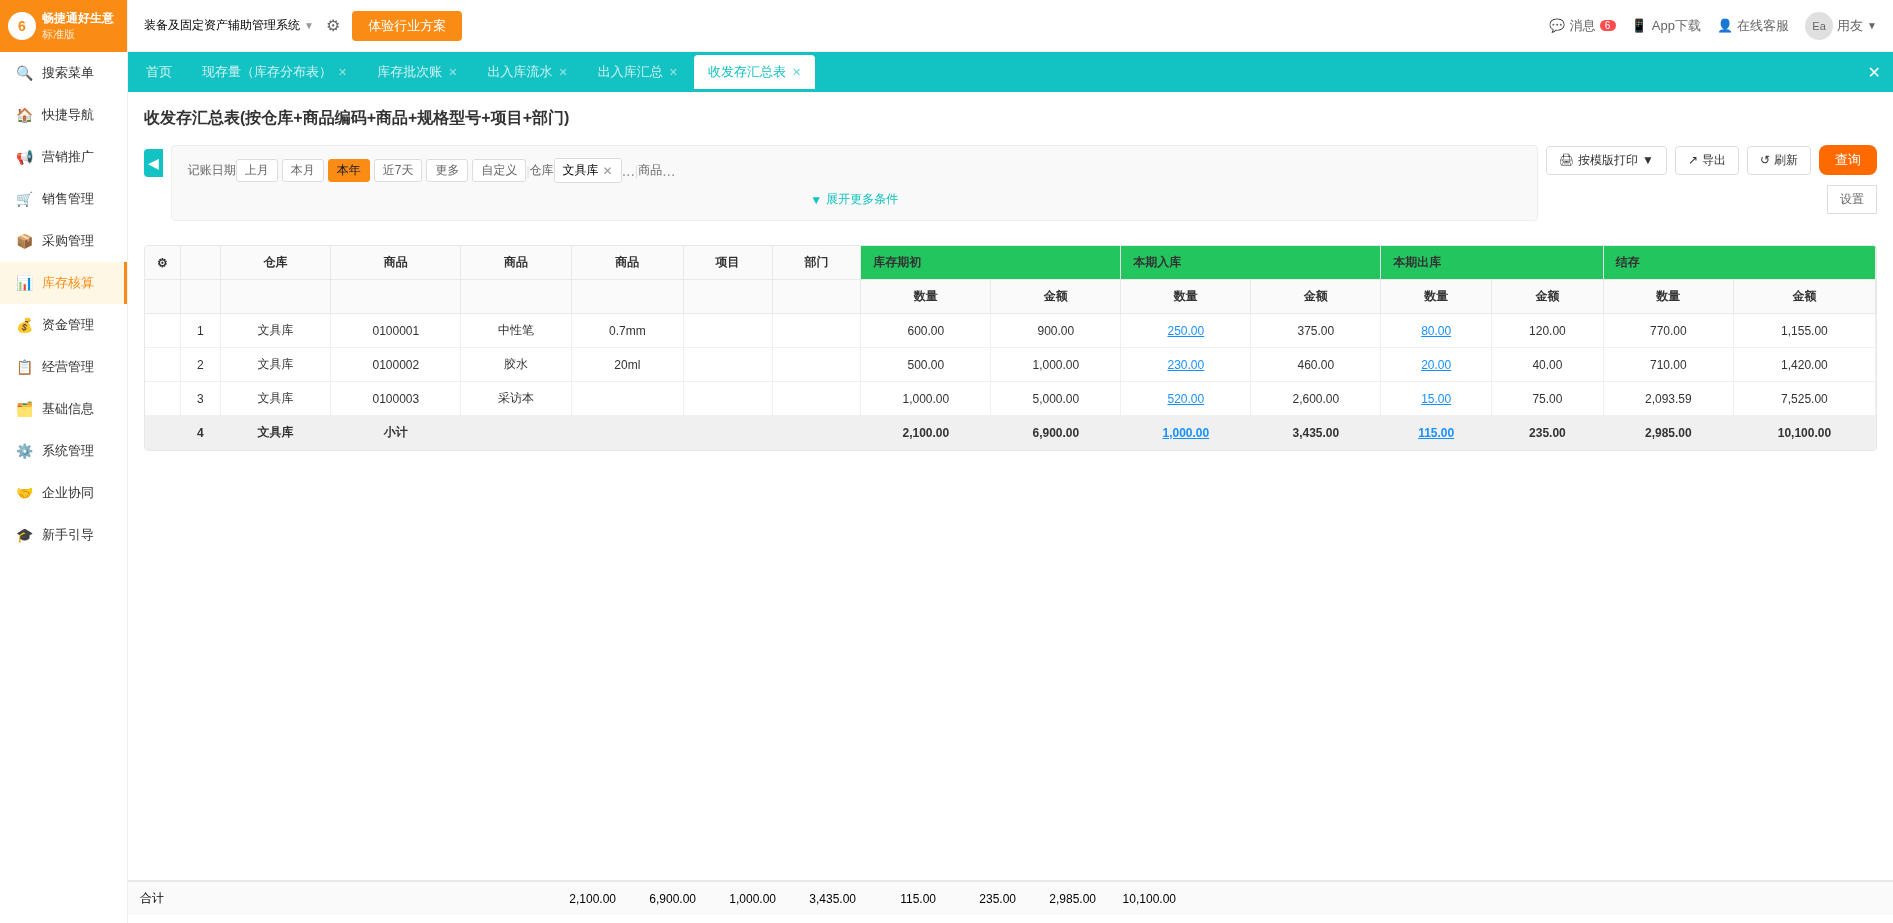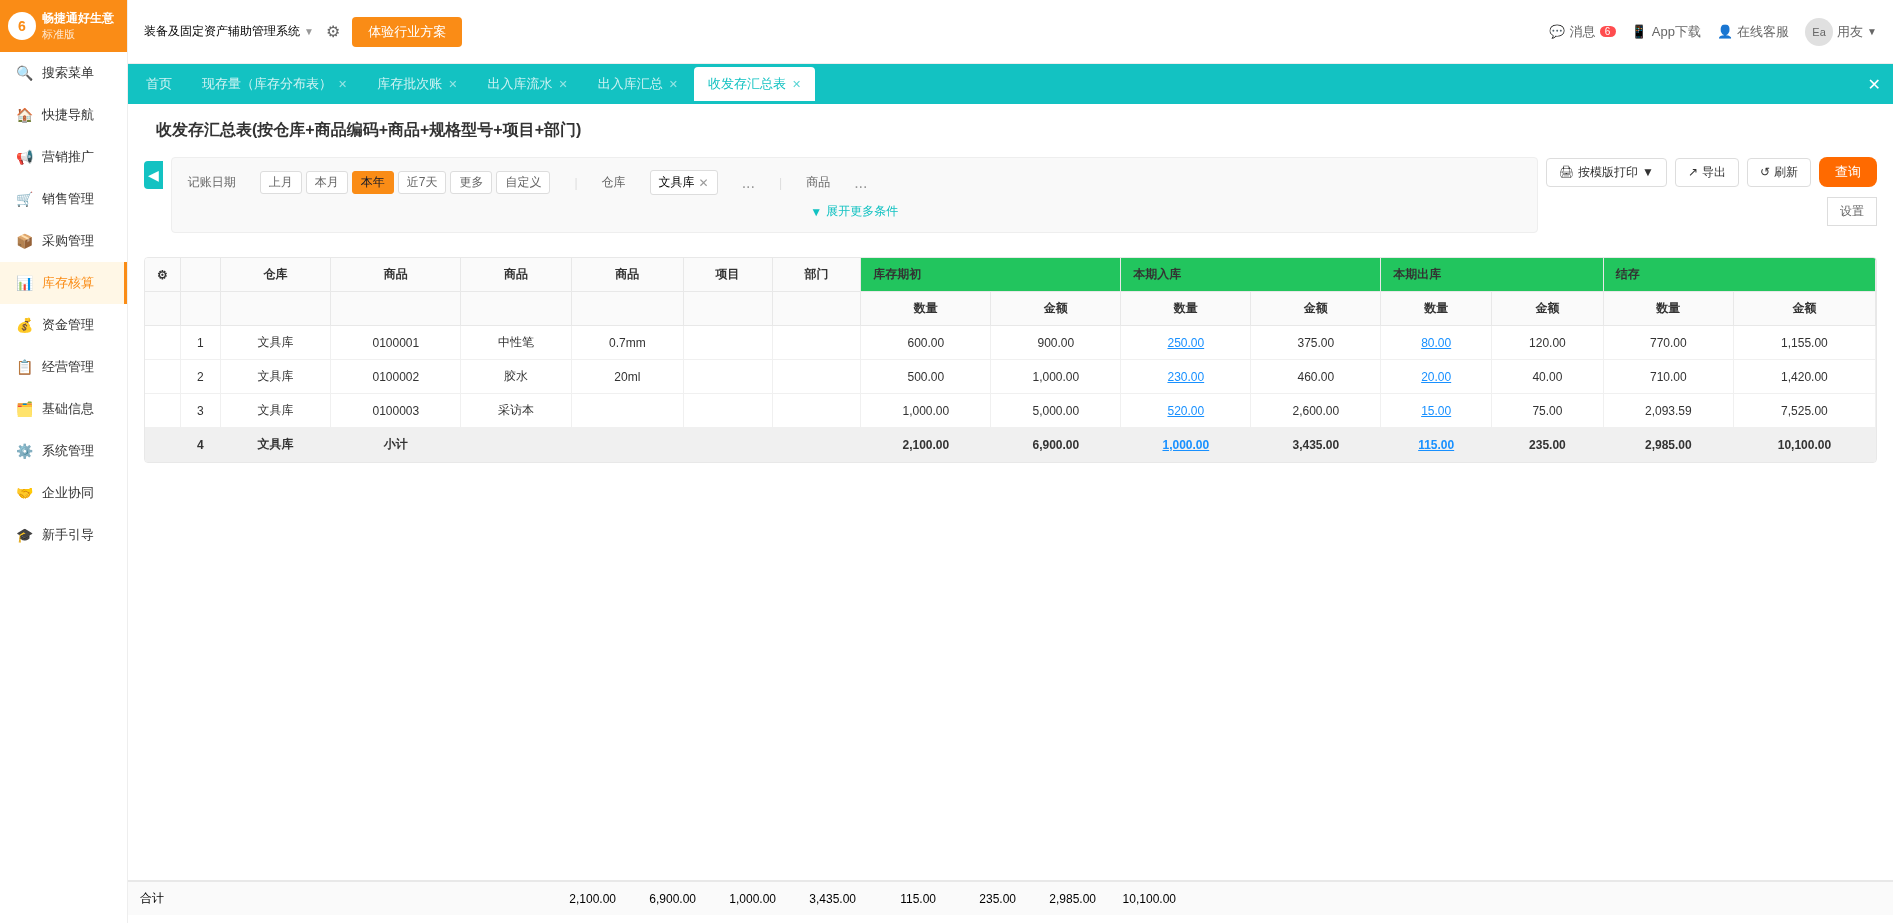--- a/index.html
+++ b/index.html
@@ -11,45 +11,45 @@
     .sidebar-logo-icon { width: 28px; height: 28px; background: #fff; border-radius: 50%; display: flex; align-items: center; justify-content: center; color: #fa8c16; font-size: 14px; font-weight: bold; }
     .sidebar-nav { flex: 1; overflow-y: auto; }
     .sidebar-item { display: flex; align-items: center; gap: 8px; padding: 12px 16px; cursor: pointer; color: #333; font-size: 13px; }
     .sidebar-item.active { background: #fff7e6; color: #fa8c16; border-right: 3px solid #fa8c16; }
     .sidebar-item-icon { font-size: 14px; width: 18px; text-align: center; }
 
     
     .main { flex: 1; display: flex; flex-direction: column; overflow: hidden; }
 
     
-    .top-header { height: 64px; background: #fff; display: flex; align-items: center; padding: 0 16px; border-bottom: 1px solid #eee; gap: 12px; }
+    .top-header { height: 52px; background: #fff; display: flex; align-items: center; padding: 0 16px; border-bottom: 1px solid #eee; gap: 12px; }
     .system-title-dropdown { display: flex; align-items: center; gap: 4px; cursor: pointer; }
     .header-btn { padding: 6px 16px; border-radius: 4px; border: none; cursor: pointer; font-size: 13px; }
     .header-btn-primary { background: #fa8c16; color: #fff; }
     .header-right { margin-left: auto; display: flex; align-items: center; gap: 16px; color: #666; font-size: 13px; }
     .header-right-item { display: flex; align-items: center; gap: 4px; cursor: pointer; }
     .badge { background: #ff4d4f; color: #fff; font-size: 10px; padding: 0 4px; border-radius: 8px; min-width: 16px; text-align: center; }
     .user-avatar { width: 28px; height: 28px; background: #e0e0e0; border-radius: 50%; display: flex; align-items: center; justify-content: center; font-size: 11px; color: #666; }
 
     
     .tab-bar { background: #13c2c2; display: flex; align-items: center; padding: 0 4px; height: 40px; overflow-x: auto; }
     .tab { display: flex; align-items: center; gap: 6px; padding: 8px 14px; cursor: pointer; color: rgba(255,255,255,0.8); font-size: 13px; white-space: nowrap; border-radius: 4px 4px 0 0; margin-right: 2px; }
     .tab.active { background: #fff; color: #13c2c2; font-weight: 500; }
     .tab-close { font-size: 11px; opacity: 0.7; }
     .tab-bar-close { margin-left: auto; color: #fff; cursor: pointer; padding: 4px 8px; font-size: 16px; }
 
     
     .page-content { flex: 1; overflow-y: auto; background: #fff; padding: 16px; }
 
     
-    .page-title { font-size: 16px; font-weight: 600; color: #333; margin-bottom: 16px; margin-left: 12px; }
+    .page-title { font-size: 16px; font-weight: 600; color: #333; margin-bottom: 16px; }
 
     
     .filter-bar { background: #f9f9f9; border: 1px solid #eee; border-radius: 4px; padding: 12px 16px; margin-bottom: 12px; }
-    .filter-row { display: flex; align-items: center; gap: 24px; }
+    .filter-row { display: flex; align-items: center; gap: 0; }
     .filter-label { color: #666; font-size: 12px; white-space: nowrap; }
     .filter-date-options { display: flex; gap: 4px; align-items: center; }
     .filter-date-btn { padding: 2px 8px; border-radius: 3px; border: 1px solid #ddd; background: #fff; cursor: pointer; font-size: 12px; color: #666; }
     .filter-date-btn.active { background: #fa8c16; color: #0f172a; border-color: #fa8c16; }
     .filter-tag { display: flex; align-items: center; gap: 4px; padding: 3px 8px; background: #fff; border: 1px solid #ddd; border-radius: 3px; font-size: 12px; }
     .filter-tag-close { cursor: pointer; color: #999; }
     .filter-more { color: #999; font-size: 16px; cursor: pointer; }
     .filter-expand { display: flex; align-items: center; justify-content: center; gap: 4px; color: #13c2c2; cursor: pointer; font-size: 12px; margin-top: 8px; }
     .filter-sep { color: #ddd; }
     .toolbar-btn { display: flex; align-items: center; gap: 4px; padding: 5px 12px; border-radius: 4px; border: 1px solid #ddd; background: #fff; cursor: pointer; font-size: 12px; color: #333; }

